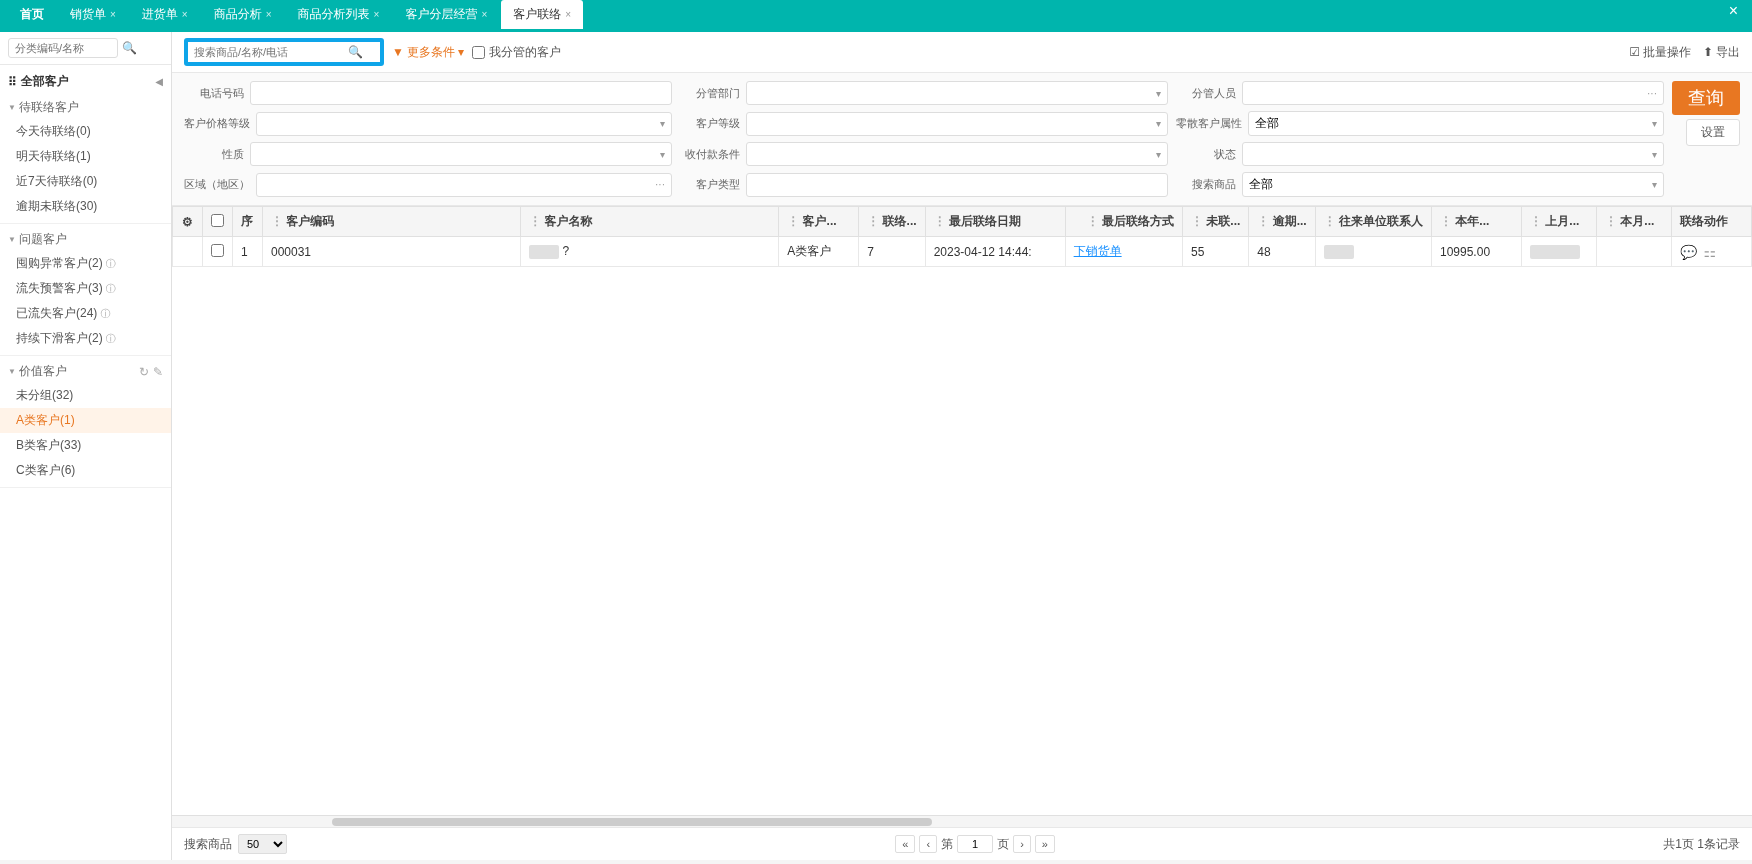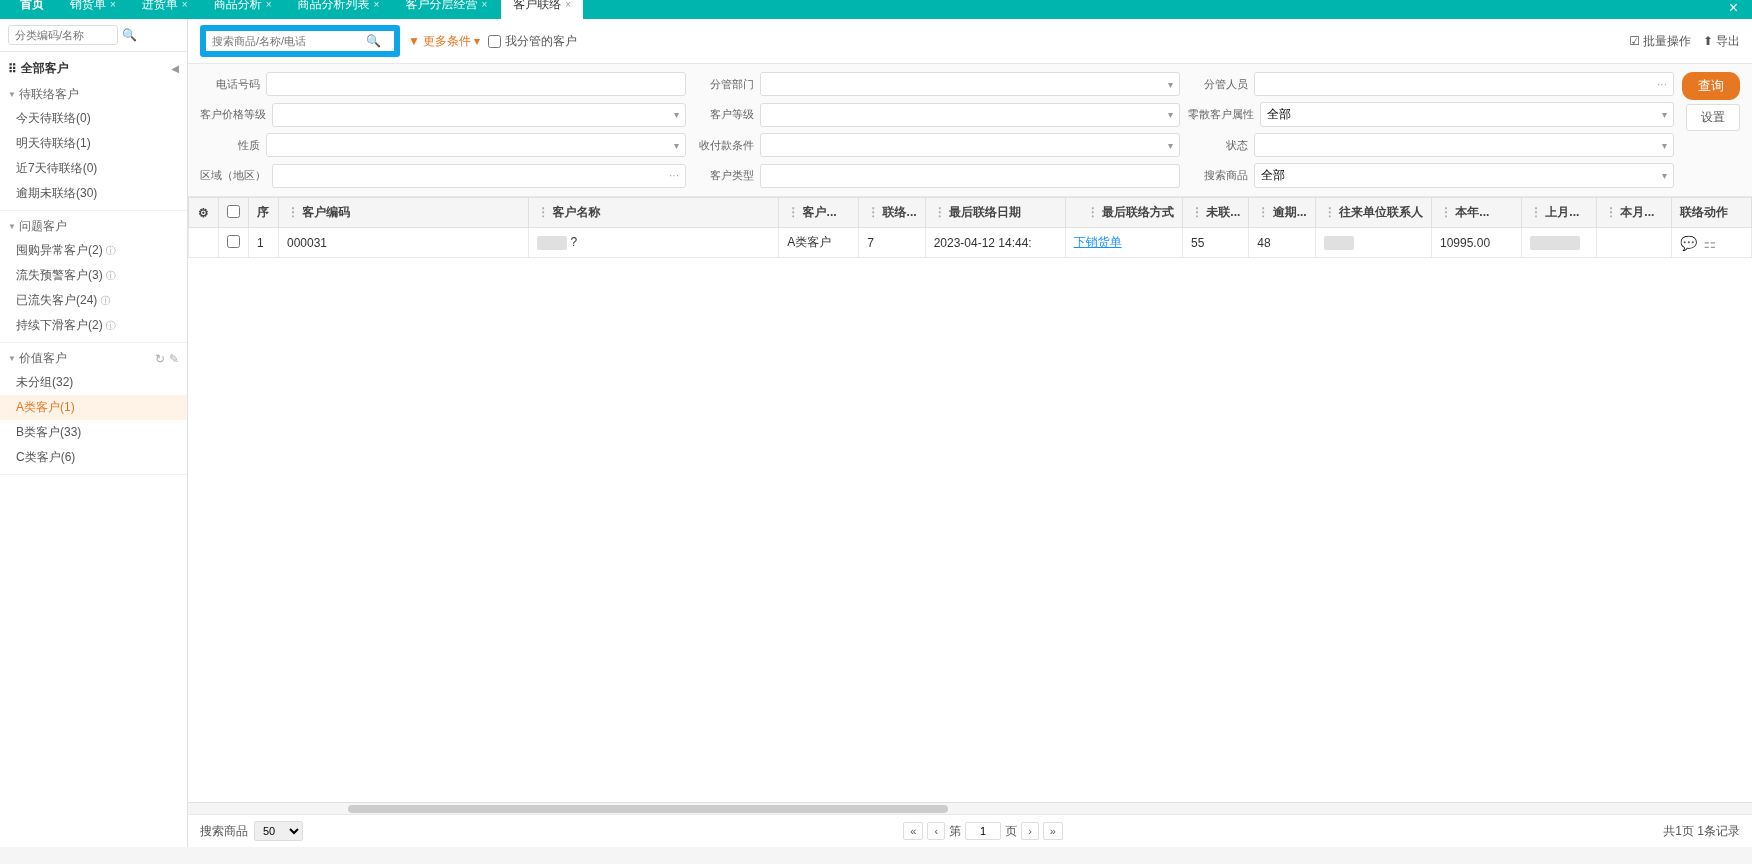--- a/index.html
+++ b/index.html
@@ -1,23 +1,23 @@
 <!DOCTYPE html>
 <html><head>
   <meta charset="utf-8">
   <style>
     * { box-sizing: border-box; margin: 0; padding: 0; font-family: 'Microsoft YaHei', Arial, sans-serif; font-size: 12px; }
     body { background: #f5f5f5; overflow: hidden; width: 1752px; height: 864px; }
 
     
     .top-nav {
       background: #00b5ad;
-      height: 19px;
-      display: flex;
-      align-items: flex-end;
+      height: 32px;
+      display: flex;
+      align-items: flex-start;
       padding: 0 8px;
       gap: 2px;
     }
     .nav-tab {
       color: white;
       padding: 6px 12px;
       cursor: pointer;
       border-radius: 3px 3px 0 0;
       white-space: nowrap;
       display: flex;
@@ -38,21 +38,21 @@
     }
 
     
     .main-layout {
       display: flex;
       height: calc(864px - 36px);
     }
 
     
     .sidebar {
-      width: 188px;
+      width: 172px;
       background: white;
       border-right: 1px solid #e0e0e0;
       display: flex;
       flex-direction: column;
       overflow-y: auto;
     }
     .sidebar-search {
       padding: 6px 8px;
       display: flex;
       align-items: center;
@@ -118,21 +118,21 @@
     .toolbar {
       padding: 6px 12px;
       display: flex;
       align-items: center;
       gap: 8px;
       border-bottom: 1px solid #e8e8e8;
     }
     .toolbar-search {
       display: flex;
       align-items: center;
-      border: 6px solid #0ea5e9;
+      border: 4px solid #0ea5e9;
       border-radius: 3px;
       padding: 3px 6px;
       gap: 4px;
       width: 200px;
     }
     .toolbar-search input {
       border: none;
       outline: none;
       font-size: 11px;
       width: 150px;
@@ -206,24 +206,24 @@
       cursor: pointer;
       min-height: 24px;
     }
     .filter-select .arrow { color: #999; font-size: 10px; }
 
     
     .btn-query {
       background: #e87722;
       color: white;
       border: none;
-      border-radius: 11px;
+      border-radius: 3px;
       padding: 5px 16px;
       cursor: pointer;
-      font-size: 13px;
+      font-size: 18px;
     }
     .btn-setting {
       background: white;
       color: #555;
       border: 1px solid #ddd;
       border-radius: 3px;
       padding: 4px 14px;
       cursor: pointer;
       font-size: 12px;
     }

